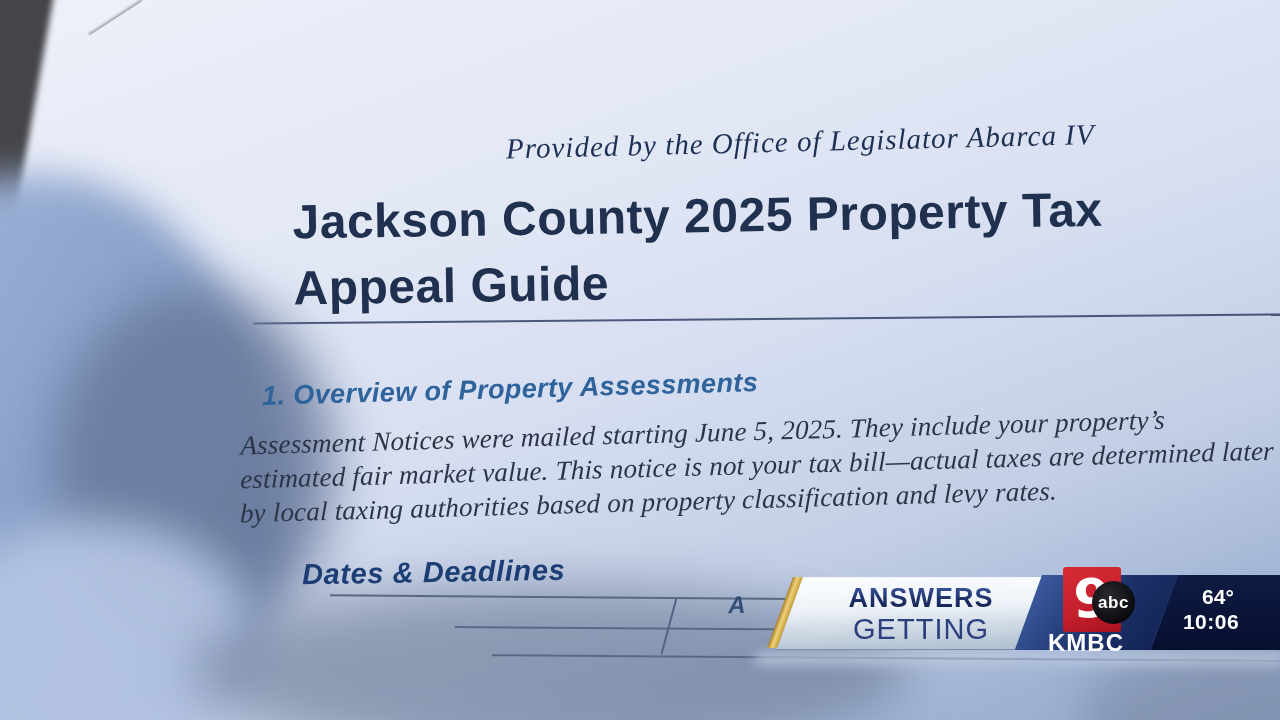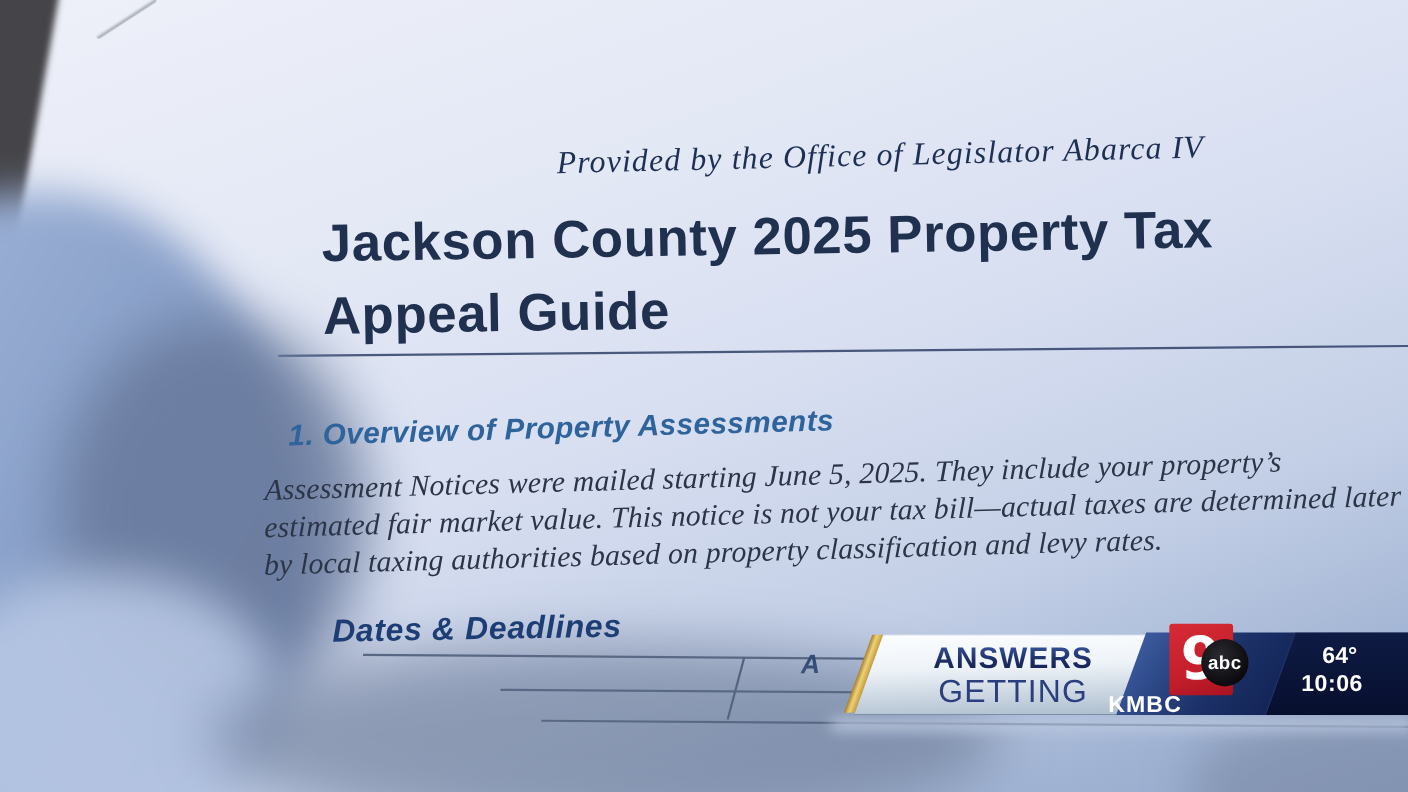--- a/index.html
+++ b/index.html
@@ -163,23 +163,23 @@
     background: radial-gradient(circle at 40% 35%, #2a2a30, #0a0a0f 70%);
     border-radius: 50%;
     display: flex; align-items: center; justify-content: center;
     z-index: 13;
   }
   .abc-label {
     color: #ffffff; font-size: 17px; font-weight: 700;
     letter-spacing: 0.5px; text-transform: lowercase;
   }
   .callsign {
-    left: 999px; top: 629px; width: 84px;
+    left: 1044px; top: 629px; width: 84px;
     text-align: center; color: #ffffff;
-    font-size: 21px; font-weight: 700; letter-spacing: 1px;
+    font-size: 24px; font-weight: 700; letter-spacing: 1px;
     z-index: 13;
   }
   .temp {
     left: 1183px; top: 585px; width: 70px;
     text-align: center; color: #ffffff;
     font-size: 21px; font-weight: 700; z-index: 12;
   }
   .clock {
     left: 1175px; top: 610px; width: 72px;
     text-align: center; color: #ffffff;

